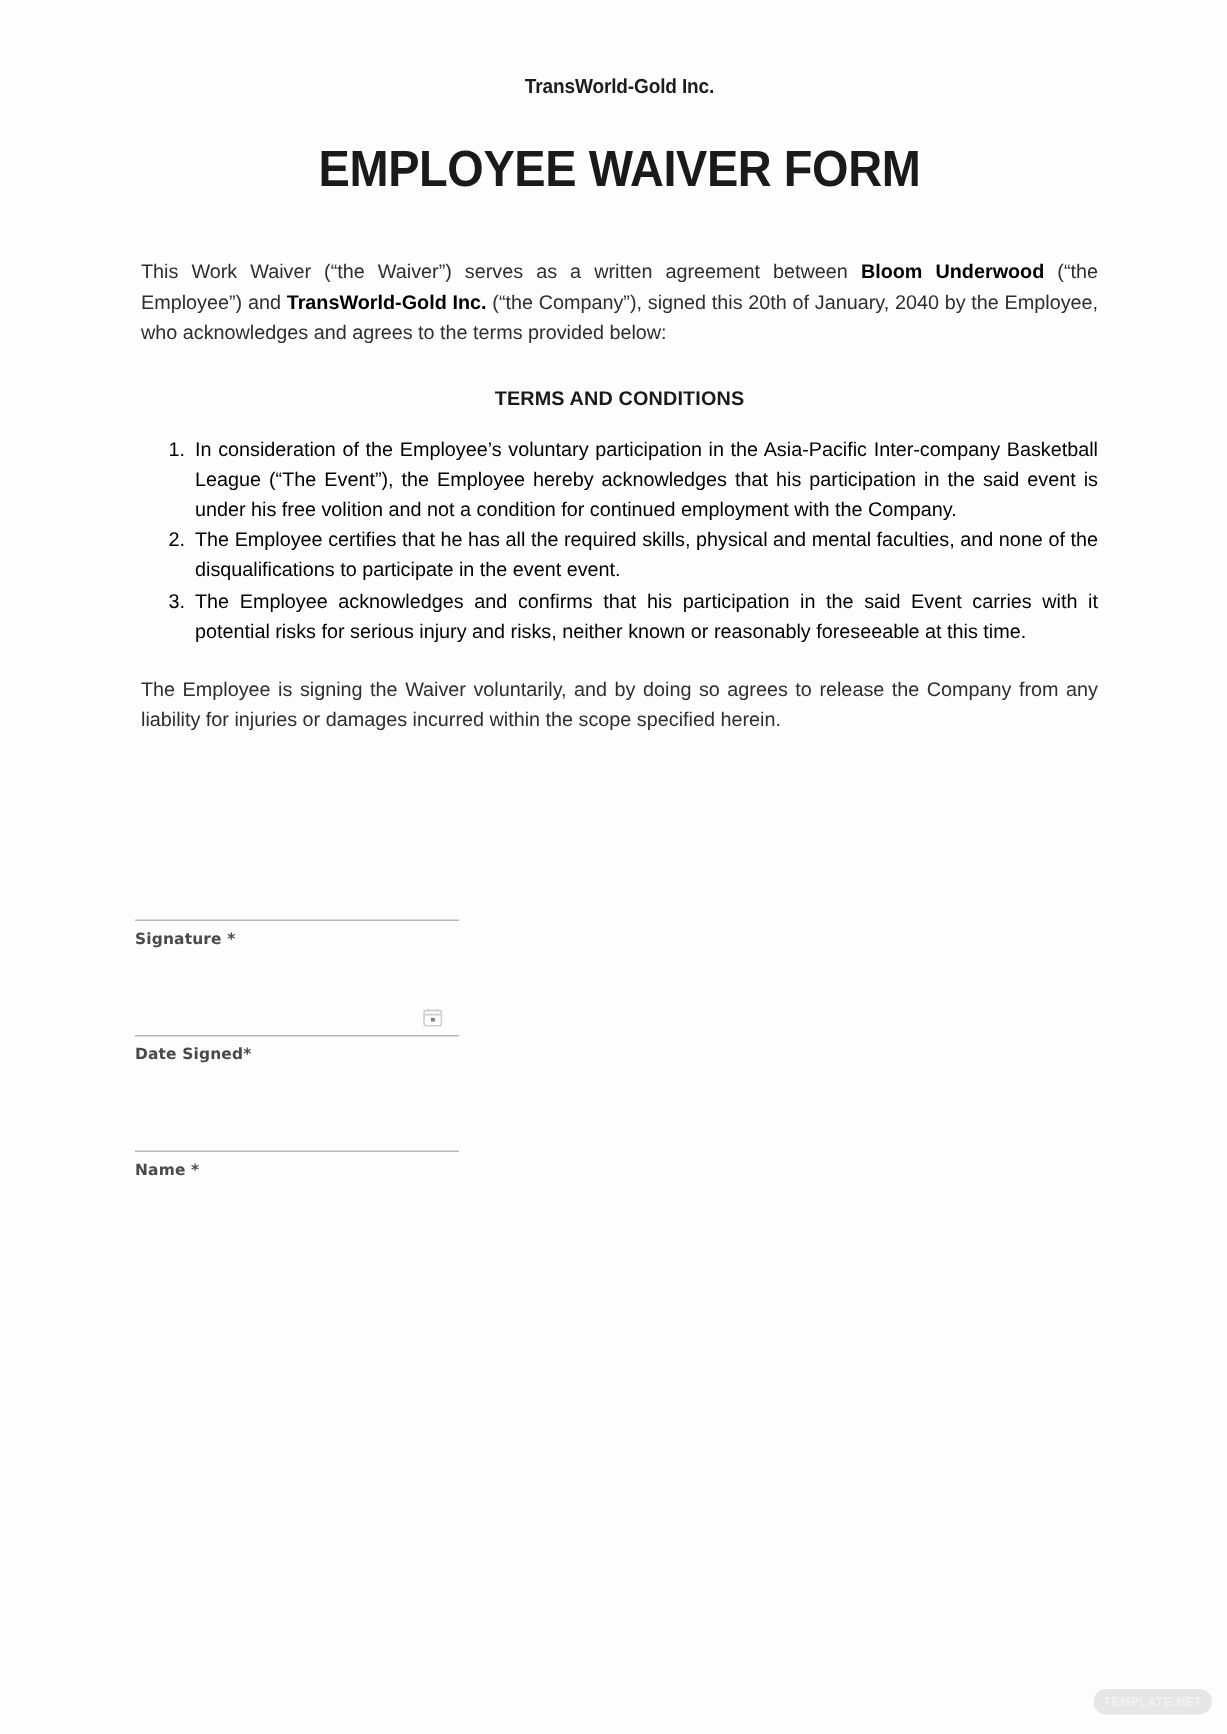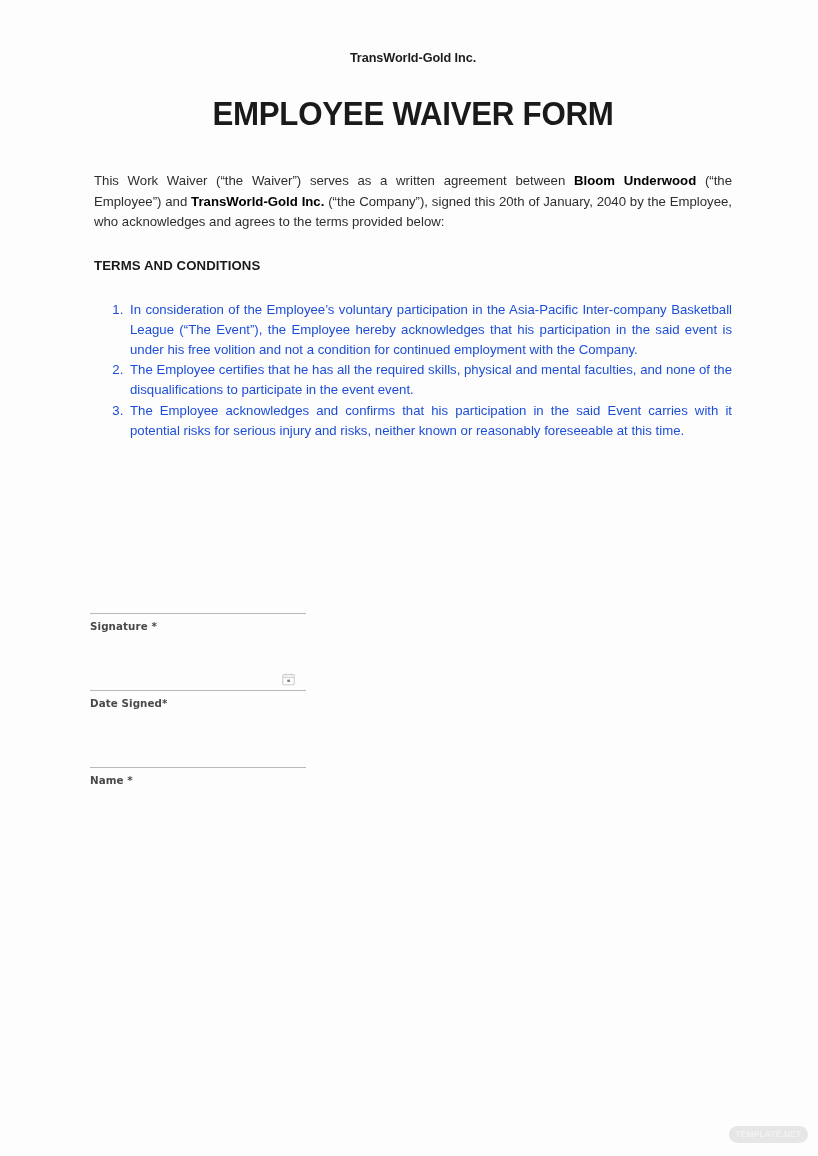--- a/index.html
+++ b/index.html
@@ -61,28 +61,29 @@
     color: #2e2e2e;
   }
   .intro b { font-weight: bold; color: #000000; }
 
   .section-heading {
     margin-top: 25px;
     font-size: 13.2px;
     font-weight: bold;
     color: #1a1a1a;
     letter-spacing: 0.1px;
+    text-align: center;
   }
 
   ol.terms {
-    margin: 27px 0 0 0;
+    margin: 17px 0 0 0;
     padding-left: 33px;
     font-size: 13.2px;
     line-height: 20.2px;
-    color: #1d4ed8;
+    color: #000000;
   }
   ol.terms li {
     text-align: justify;
     padding-left: 3px;
     margin-bottom: 0px;
   }
 
   .closing {
     margin-top: 19px;
     font-size: 13.2px;
@@ -159,20 +160,21 @@
     <p class="intro"><span>This Work Waiver (“the Waiver”) serves as a written agreement between </span><b>Bloom Underwood</b><span> (“the Employee”) and </span><b>TransWorld-Gold Inc.</b><span> (“the Company”), signed this 20th of January, 2040 by the Employee, who acknowledges and agrees to the terms provided below:</span></p>
 
     <div class="section-heading">TERMS AND CONDITIONS</div>
 
     <ol class="terms">
       <li>In consideration of the Employee’s voluntary participation in the Asia-Pacific Inter-company Basketball League (“The Event”), the Employee hereby acknowledges that his participation in the said event is under his free volition and not a condition for continued employment with the Company.</li>
       <li>The Employee certifies that he has all the required skills, physical and mental faculties, and none of the disqualifications to participate in the event event.</li>
       <li>The Employee acknowledges and confirms that his participation in the said Event carries with it potential risks for serious injury and risks, neither known or reasonably foreseeable at this time.</li>
     </ol>
 
+    <p class="closing">The Employee is signing the Waiver voluntarily, and by doing so agrees to release the Company from any liability for injuries or damages incurred within the scope specified herein.</p>
   </div>
 
   <div class="fields">
 
     <div class="field">
       <div class="field-input-area"></div>
       <div class="field-label">Signature *</div>
     </div>
 
     <div class="field date">

